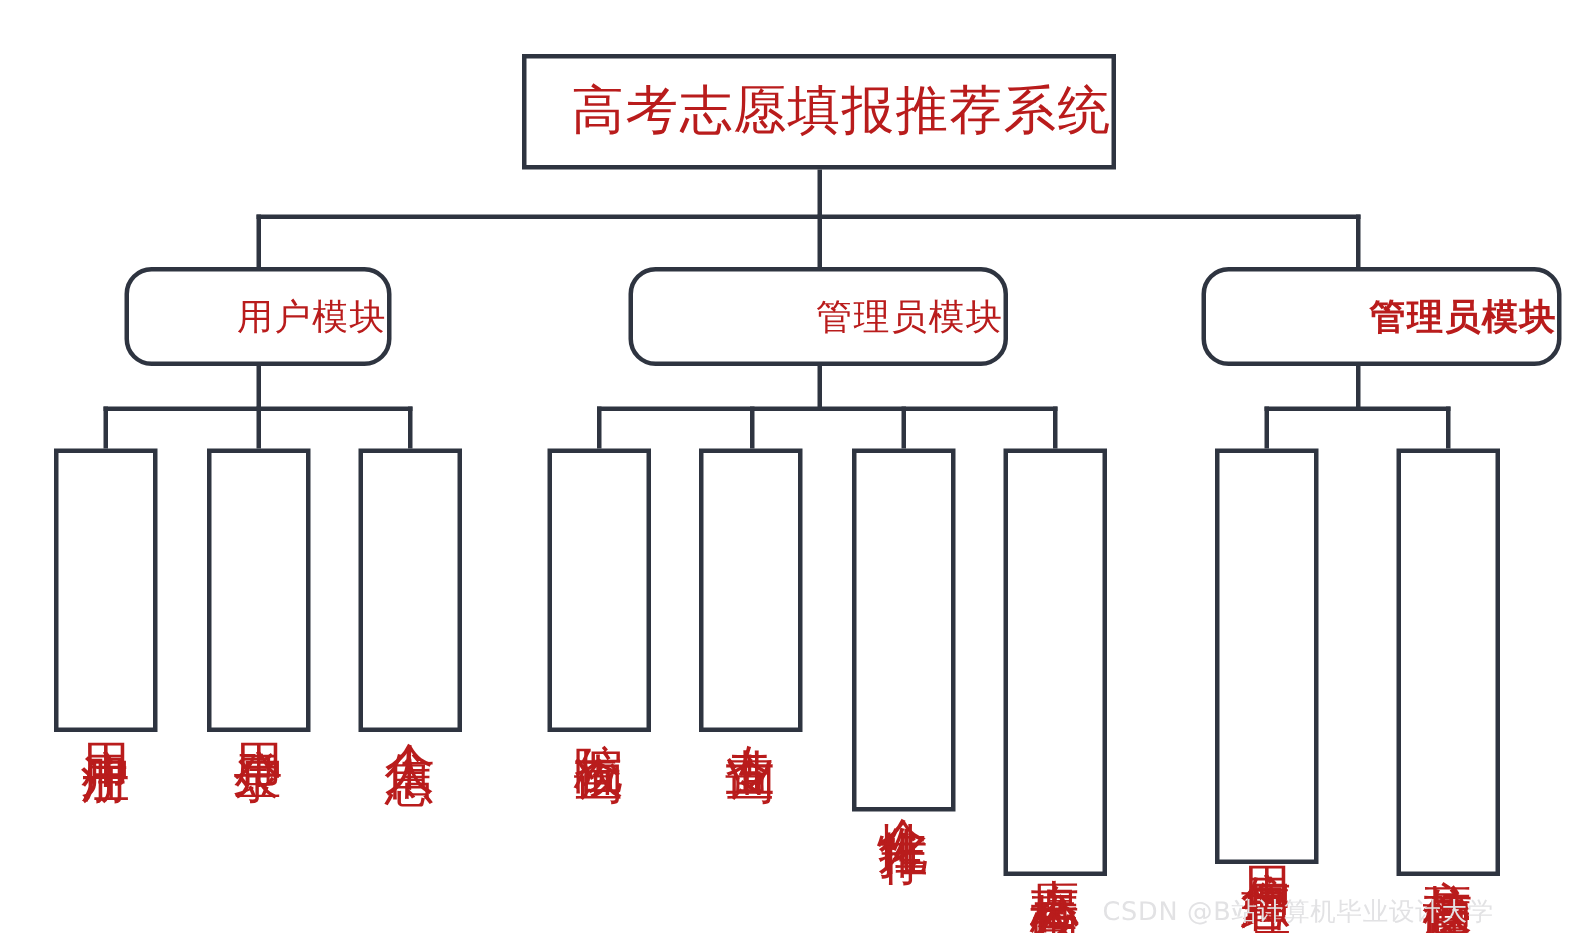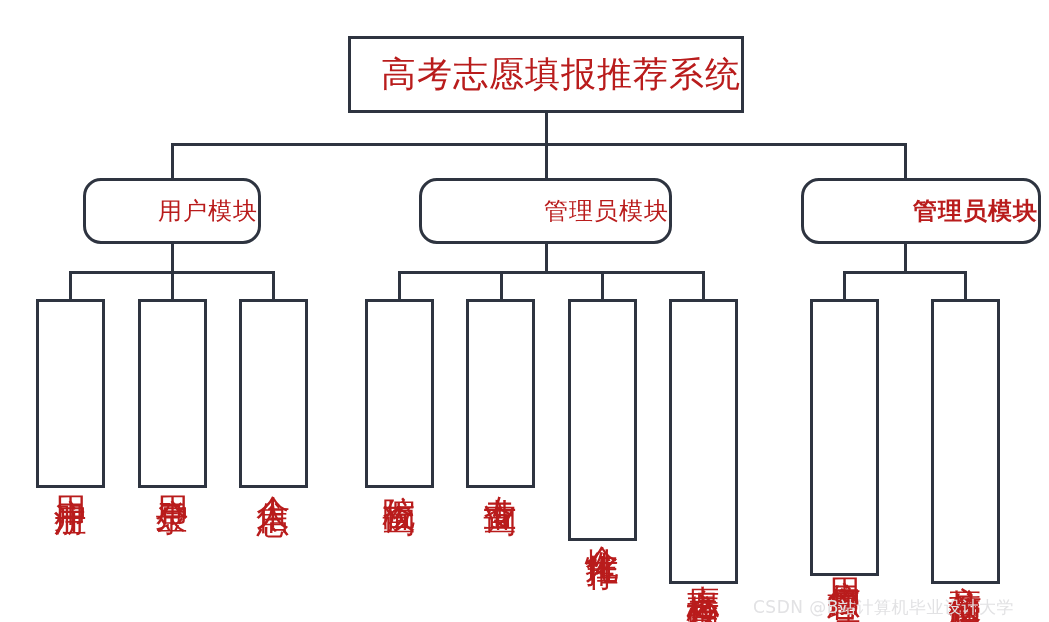--- a/index.html
+++ b/index.html
@@ -132,15 +132,15 @@
   <div class="edge v" style="left:843px; top:271px; width:3px; height:30px;"></div>
   <div class="edge v" style="left:964px; top:271px; width:3px; height:30px;"></div>
 
   <div class="node leaf" style="left:810px; top:299px; width:69px; height:277px;">
     <span class="label">用户信息管理</span>
   </div>
   <div class="node leaf" style="left:931px; top:299px; width:69px; height:285px;">
     <span class="label">高校信息管理</span>
   </div>
 
-  <div class="watermark" style="left:753px; top:596px;">CSDN @B站计算机毕业设计大学</div>
+  <div class="watermark" style="left:735px; top:596px;">CSDN @B站计算机毕业设计大学</div>
 
 </div>
 
 </body></html>

